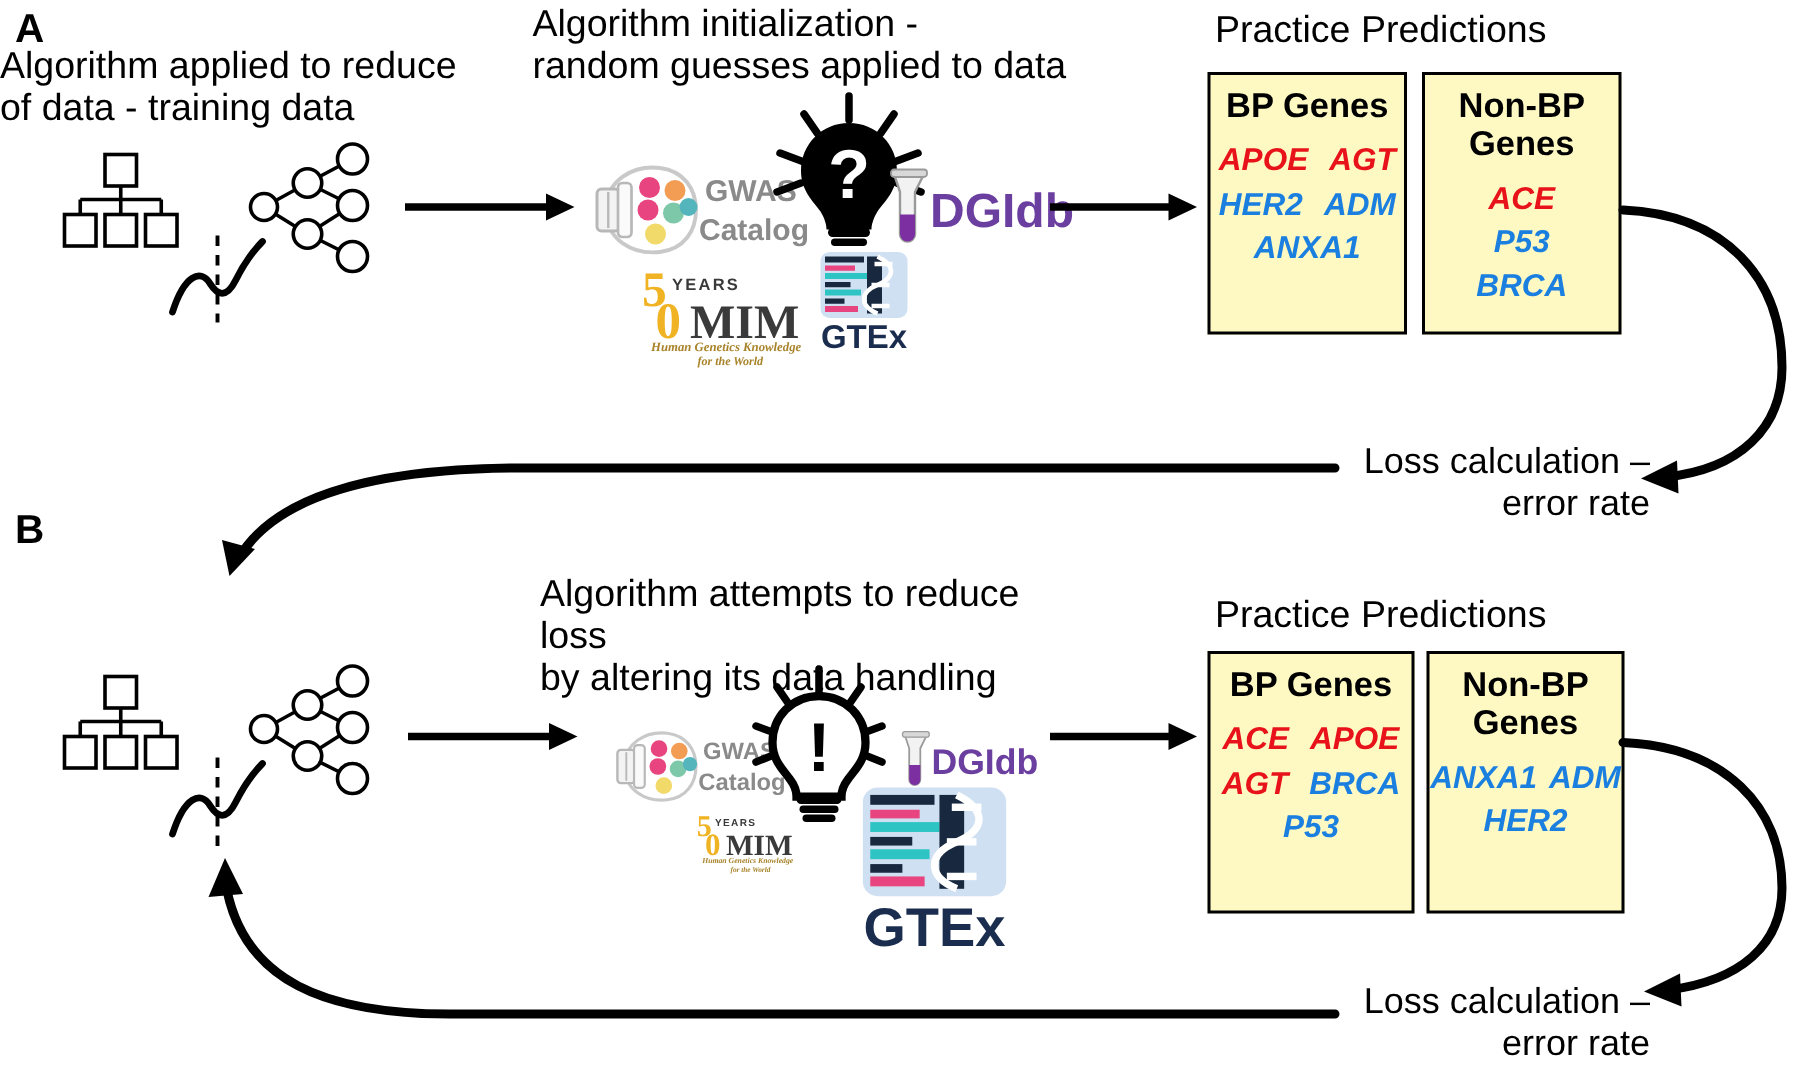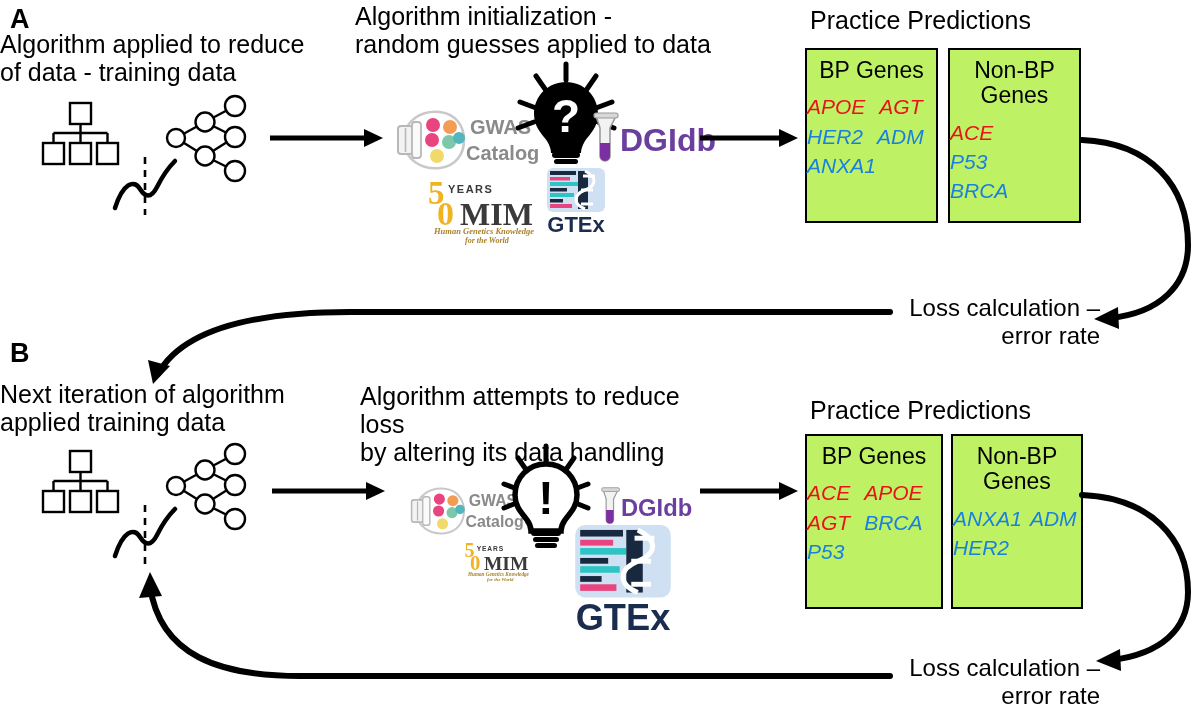--- a/index.html
+++ b/index.html
@@ -24,41 +24,42 @@
   }
   .hdr {
     font-size: 25px;
     color: #000;
     text-align: left;
     line-height: 1.12;
     white-space: pre-line;
   }
   .box {
     border: 2.5px solid #000;
-    background: #bef264;
+    background: #fef9c3;
     box-sizing: border-box;
+    font-weight: bold;
   }
   .box-title {
     font-size: 23px;
     color: #000;
     text-align: center;
     line-height: 1.1;
     white-space: pre-line;
     margin-top: 8px;
   }
   .gene-wrap {
     display: flex;
     flex-direction: column;
     align-items: center;
     gap: 2px;
     margin-top: 10px;
   }
   .gene-row {
     display: flex;
-    justify-content: flex-start;
+    justify-content: center;
     gap: 14px;
     width: 100%;
   }
   .gene {
     font-size: 21px;
     font-style: italic;
     line-height: 1.3;
     white-space: nowrap;
   }
   .loss {
@@ -244,22 +245,20 @@
   <div class="abs loss" style="left:875px; top:294px; width:225px;">Loss calculation –
 error rate</div>
 
   <svg class="abs" style="left:100px; top:290px;" width="800" height="100" viewBox="0 0 800 100">
     <path d="M 790 22 L 250 22 C 140 22, 80 44, 58 84" fill="none" stroke="#000" stroke-width="6" stroke-linecap="round"></path>
     <polygon points="70,76 53,94 48,70" fill="#000"></polygon>
   </svg>
 
   <div class="abs panel-letter" style="left:10px; top:340px;">B</div>
 
-  <div class="abs hdr" style="left:0px; top:380px; width:320px;">Next iteration of algorithm
-applied training data</div>
 
   <div class="abs hdr" style="left:360px; top:382px; width:370px;">Algorithm attempts to reduce loss
 by altering its data handling</div>
 
   <div class="abs hdr" style="left:810px; top:396px; width:300px;">Practice Predictions</div>
 
   <svg class="abs" style="left:30px; top:443px;" width="235" height="125" viewBox="0 0 235 125">
     <g fill="none" stroke="#000" stroke-width="2.4">
       <rect x="40" y="8" width="21" height="21"></rect>
       <rect x="13" y="48" width="21" height="21"></rect>

